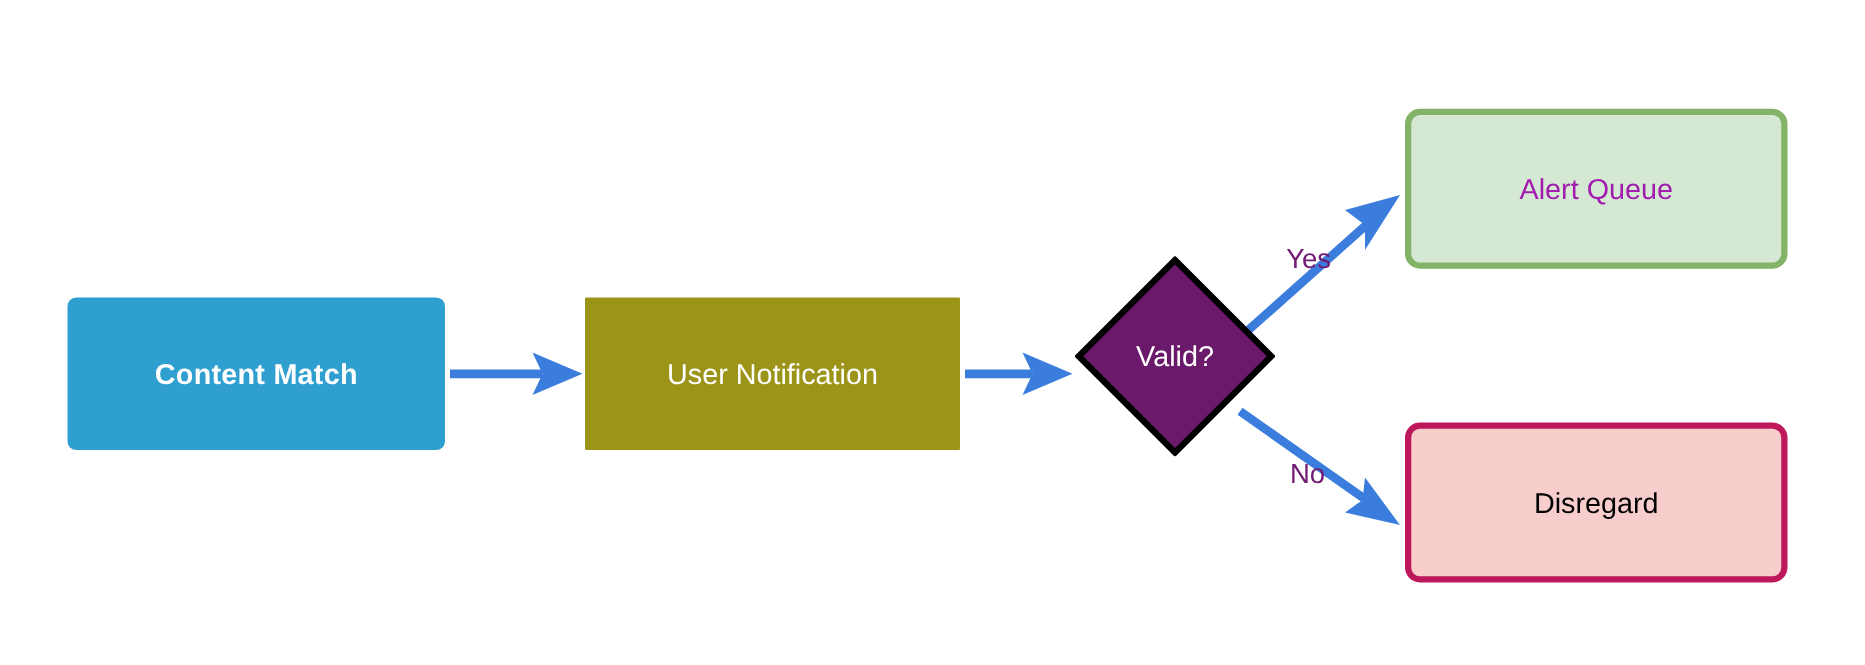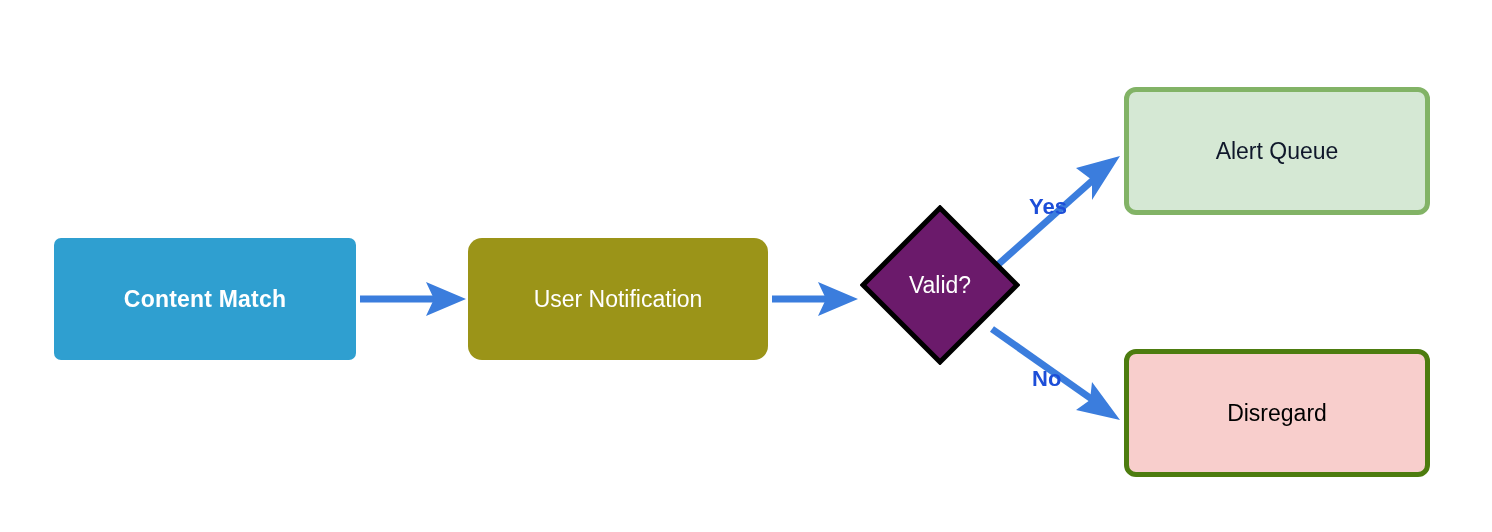--- a/index.html
+++ b/index.html
@@ -54,21 +54,21 @@
     letter-spacing: 0.2px;
   }
 
   
   #node-user-notification {
     left: 468px;
     top: 238px;
     width: 300px;
     height: 122px;
     background: #9b9418;
-    border-radius: 14px;
+    border-radius: 1px;
   }
   #node-user-notification .node-label {
     color: #ffffff;
     font-size: 23px;
     font-weight: normal;
   }
 
   
   #node-valid {
     left: 860px;
@@ -95,47 +95,47 @@
   #node-alert-queue {
     left: 1124px;
     top: 87px;
     width: 306px;
     height: 128px;
     background: #d5e8d4;
     border: 5px solid #82b366;
     border-radius: 12px;
   }
   #node-alert-queue .node-label {
-    color: #0f172a;
+    color: #a21caf;
     font-size: 23px;
     font-weight: normal;
   }
 
   
   #node-disregard {
     left: 1124px;
-    top: 349px;
+    top: 338px;
     width: 306px;
     height: 128px;
     background: #f8cecc;
-    border: 5px solid #4d7c0f;
+    border: 5px solid #be185d;
     border-radius: 12px;
   }
   #node-disregard .node-label {
     color: #000000;
     font-size: 23px;
     font-weight: normal;
   }
 
   
   .edge-label {
     position: absolute;
-    color: #1d4ed8;
+    color: #701a75;
     font-size: 22px;
-    font-weight: bold;
+    font-weight: normal;
     white-space: nowrap;
     background: transparent;
   }
   #edge-label-yes {
     left: 1029px;
     top: 194px;
   }
   #edge-label-no {
     left: 1032px;
     top: 366px;

